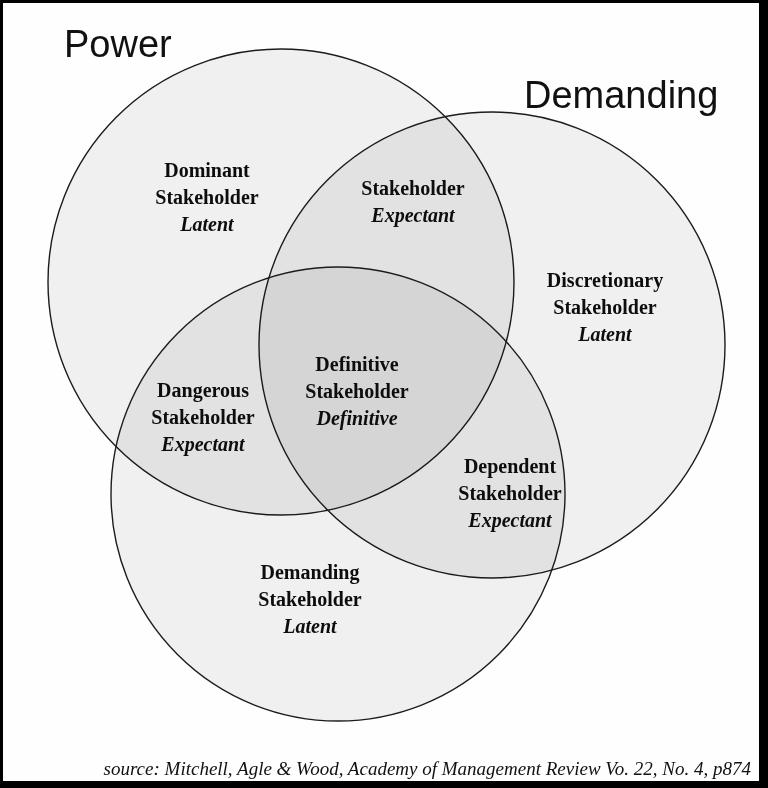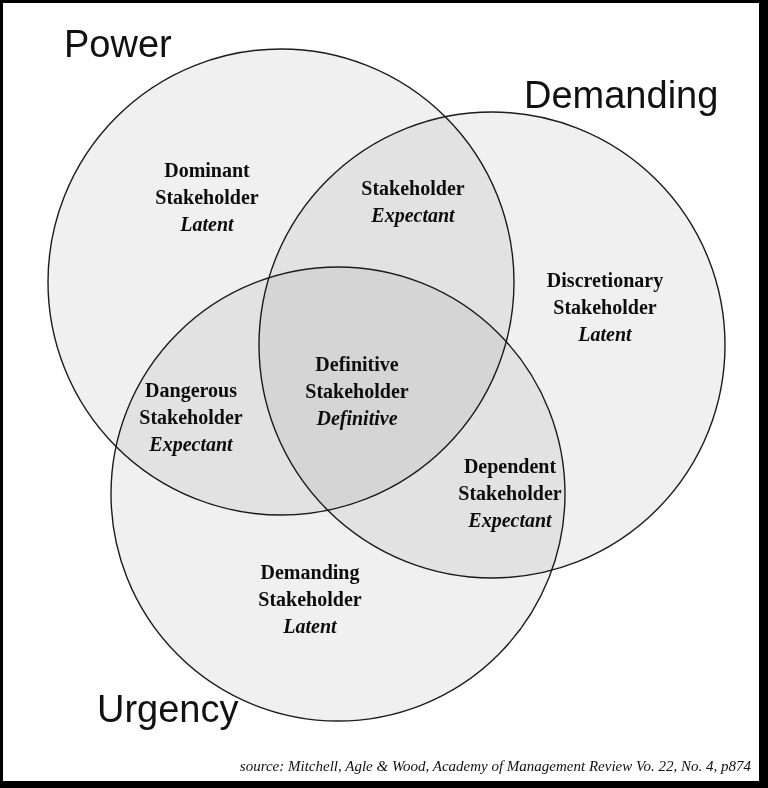--- a/index.html
+++ b/index.html
@@ -35,41 +35,40 @@
     white-space:nowrap;
   }
   .region span { display:block; }
   .region .salience { font-style:italic; }
   .source-citation {
     position:absolute;
     right:8px;
     top:755px;
     font-family:"Liberation Serif", serif;
     font-style:italic;
-    font-size:15px;
+    font-size:19px;
     color:#111111;
     white-space:nowrap;
   }
 </style>
 </head>
 <body>
 
 <div class="frame">
 
   <svg class="venn-svg" width="756" height="778" viewBox="0 0 756 778">
     <circle cx="278" cy="279" r="233" fill="rgba(0,0,0,0.055)"></circle>
     <circle cx="489" cy="342" r="233" fill="rgba(0,0,0,0.055)"></circle>
     <circle cx="335" cy="491" r="227" fill="rgba(0,0,0,0.055)"></circle>
   </svg>
 
   <div class="set-label" style="left:61px; top:20px;">Power</div>
 
   <div class="set-label" style="left:521px; top:71px;">Demanding</div>
 
-  <div class="set-label" style="left:94px; top:685px;">Urgency</div>
 
   <div class="region" style="left:204px; top:154px;">
     <span>Dominant</span>
     <span>Stakeholder</span>
     <span class="salience">Latent</span>
   </div>
 
   <div class="region" style="left:410px; top:172px;">
     <span>Stakeholder</span>
     <span class="salience">Expectant</span>
@@ -80,21 +79,21 @@
     <span>Stakeholder</span>
     <span class="salience">Latent</span>
   </div>
 
   <div class="region" style="left:354px; top:348px;">
     <span>Definitive</span>
     <span>Stakeholder</span>
     <span class="salience">Definitive</span>
   </div>
 
-  <div class="region" style="left:188px; top:374px;">
+  <div class="region" style="left:200px; top:374px;">
     <span>Dangerous</span>
     <span>Stakeholder</span>
     <span class="salience">Expectant</span>
   </div>
 
   <div class="region" style="left:487px; top:450px;margin-left:20px;">
     <span>Dependent</span>
     <span>Stakeholder</span>
     <span class="salience">Expectant</span>
   </div>

